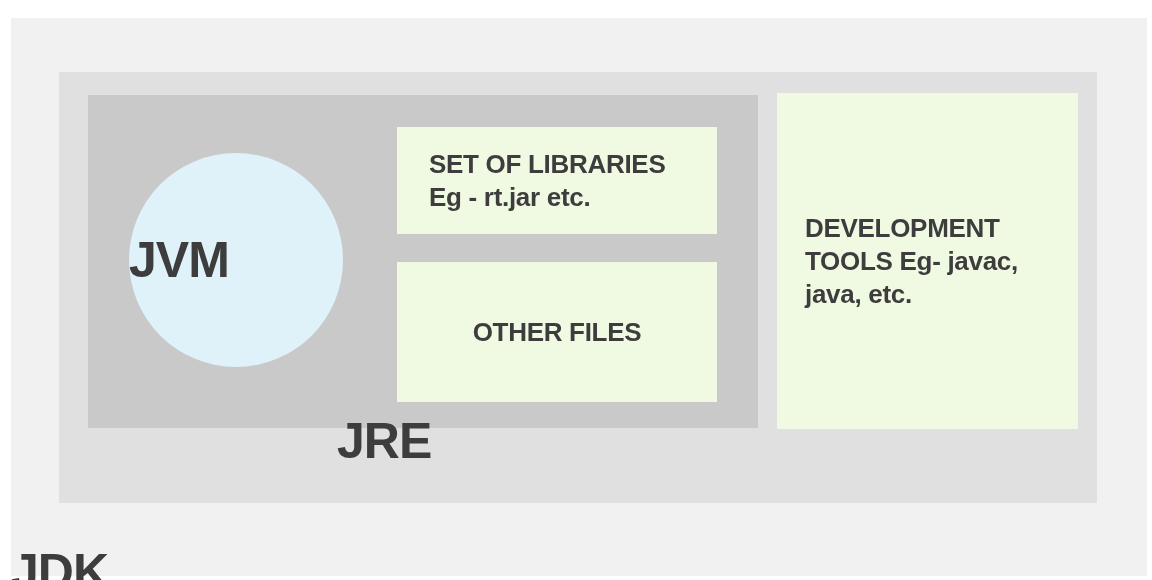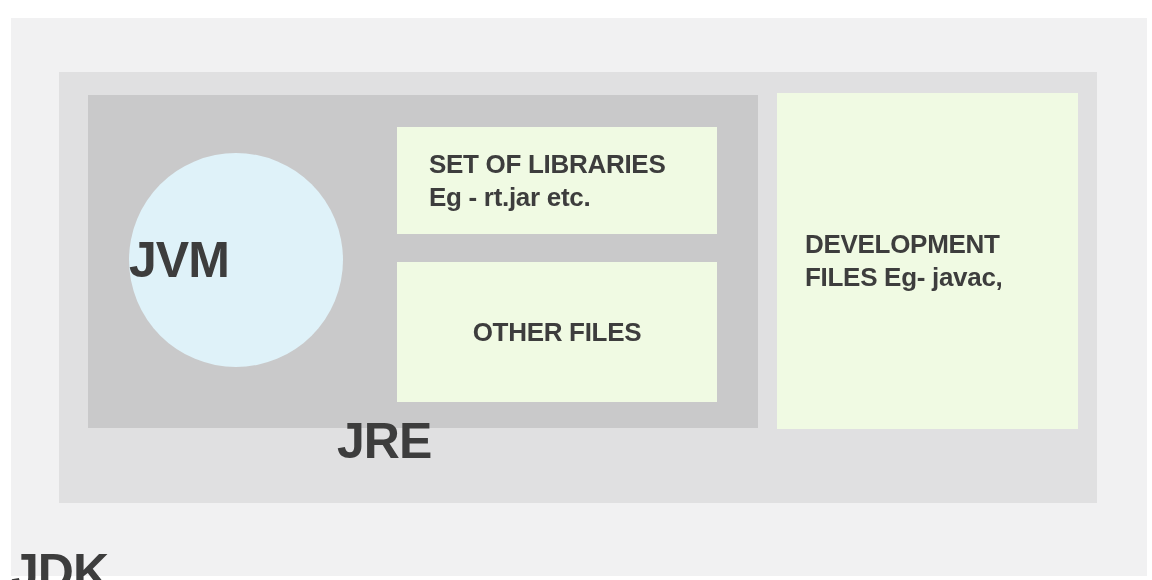--- a/index.html
+++ b/index.html
@@ -123,21 +123,22 @@
 
         <div class="green-box libraries-box">
           <div class="box-text">SET OF LIBRARIES</div>
           <div class="box-text">Eg - rt.jar etc.</div>
         </div>
 
       </div>
 
       <div class="green-box dev-tools-box">
         <div class="box-text">DEVELOPMENT</div>
-        <div class="box-text">FILES Eg- javac,</div>
+        <div class="box-text">TOOLS Eg- javac,</div>
+        <div class="box-text">java, etc.</div>
       </div>
 
       <div class="big-label jre-label">JRE</div>
 
     </div>
 
     <div class="big-label jdk-label">JDK</div>
 
   </div>
 

